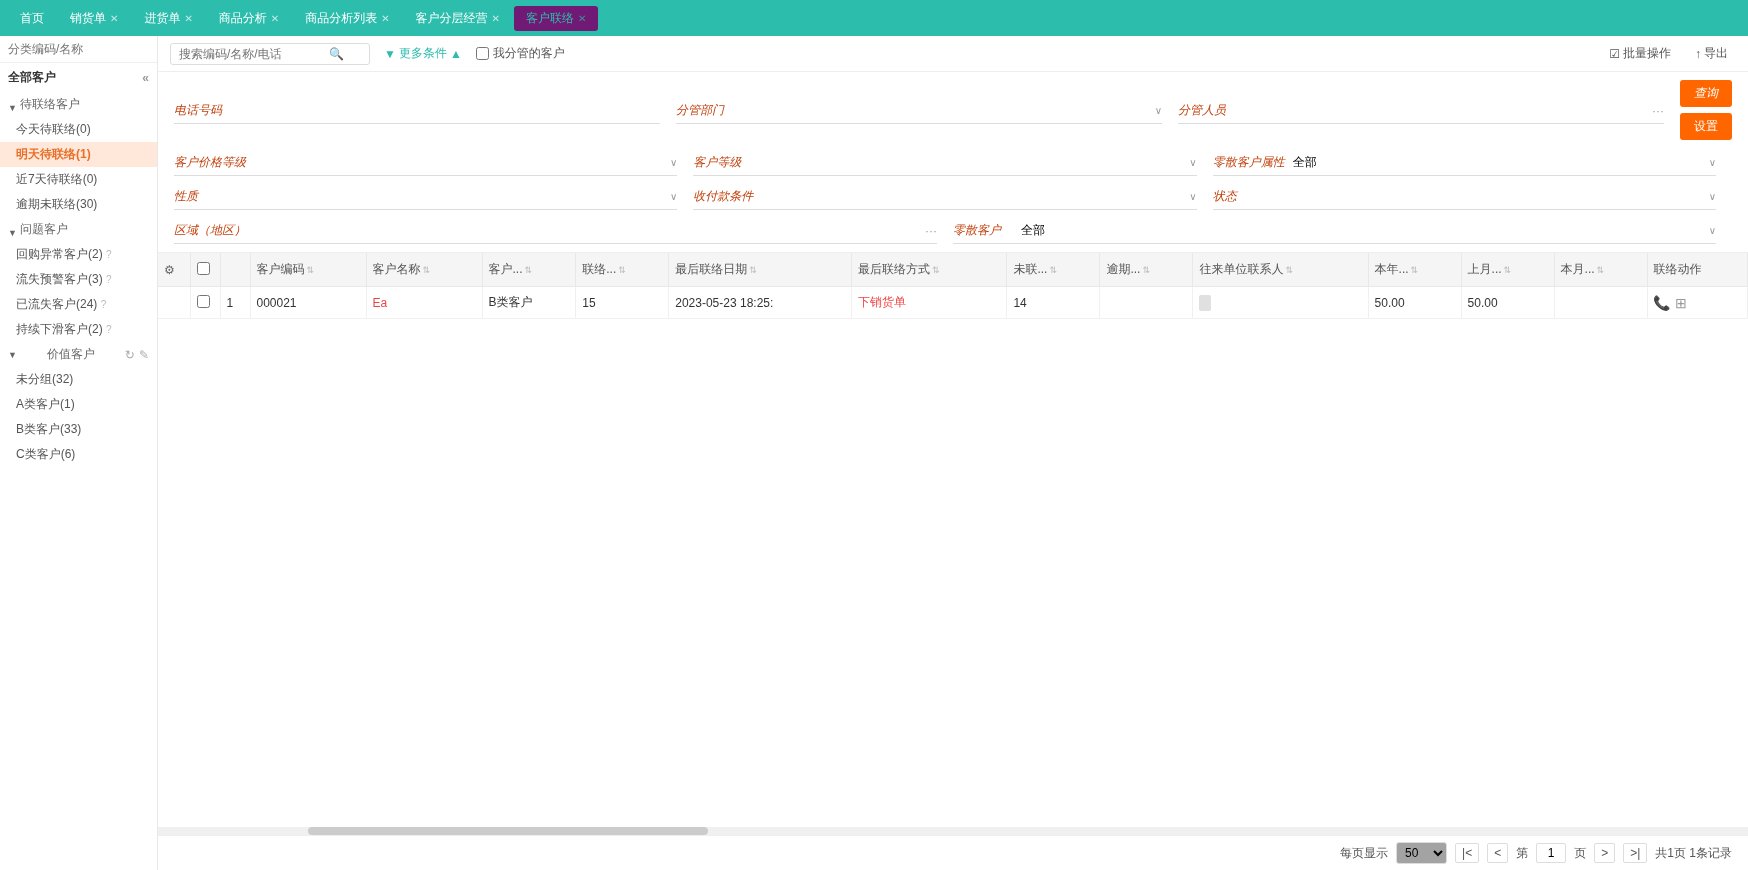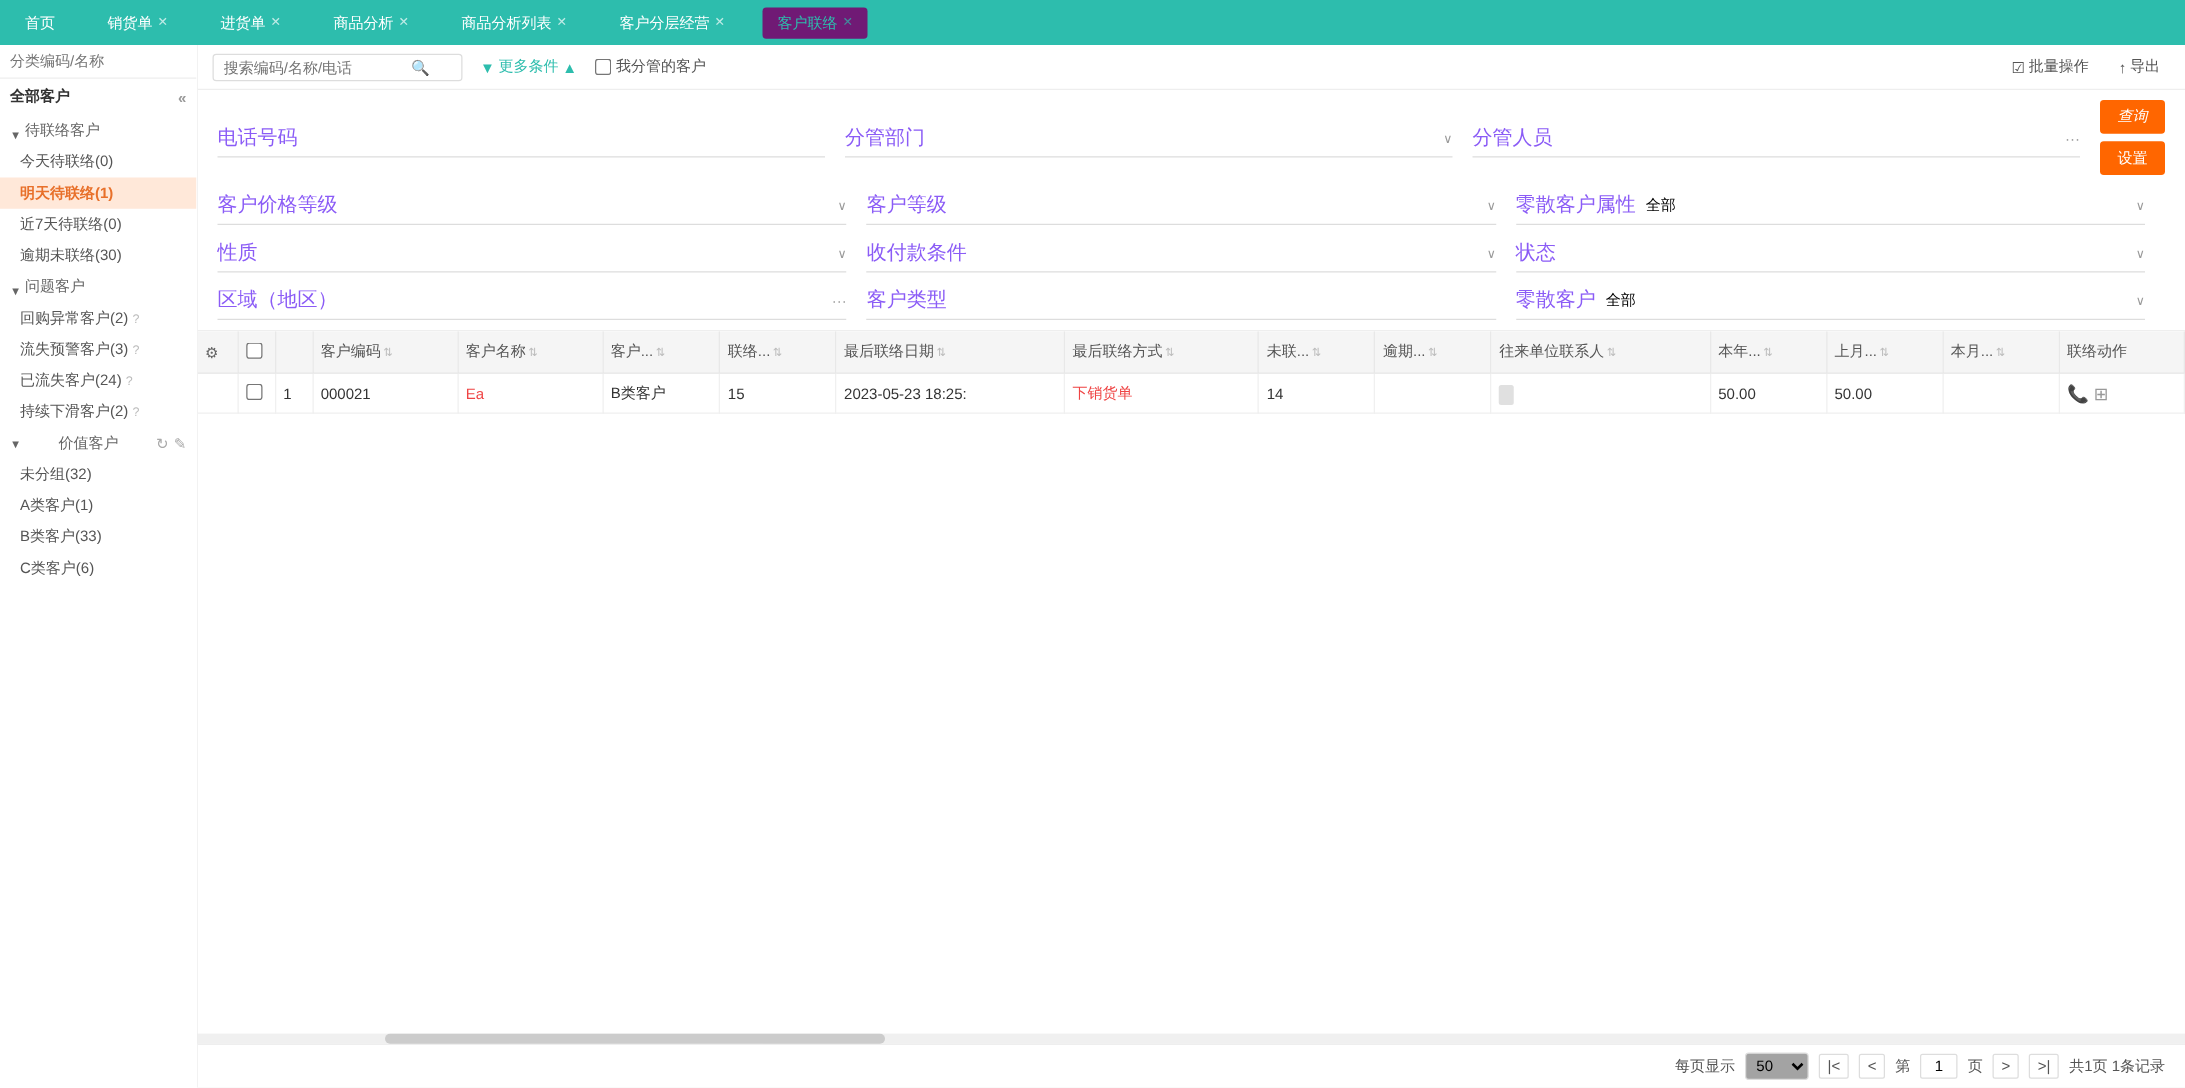--- a/index.html
+++ b/index.html
@@ -5,21 +5,21 @@
     * { box-sizing: border-box; margin: 0; padding: 0; font-family: 'Microsoft YaHei', Arial, sans-serif; font-size: 12px; }
     body { background: #f5f5f5; overflow: hidden; }
 
     
     .top-nav {
       background: #2dbdad;
       height: 36px;
       display: flex;
       align-items: center;
       padding: 0 8px;
-      gap: 18px;
+      gap: 2px;
     }
     .nav-item {
       color: #fff;
       padding: 4px 12px;
       cursor: pointer;
       border-radius: 3px;
       white-space: nowrap;
       display: flex;
       align-items: center;
       gap: 4px;
@@ -160,25 +160,26 @@
     .filter-item {
       display: flex;
       align-items: center;
       flex: 1;
       border-bottom: 1px solid #ddd;
       padding: 4px 0;
       margin-right: 16px;
       position: relative;
     }
     .filter-item label {
-      color: #8b5cf6;
-      font-size: 16px;
+      color: #c2410c;
+      font-size: 12px;
       white-space: nowrap;
       margin-right: 8px;
       min-width: 60px;
+      font-style: italic;
     }
     .filter-item .filter-value {
       flex: 1;
       color: #999;
       font-size: 12px;
     }
     .filter-item .arrow {
       color: #999;
       font-size: 10px;
     }
@@ -497,24 +498,20 @@
           <span class="filter-value"></span>
           <span class="arrow">∨</span>
         </div>
       </div>
 
       <div class="filter-row" style="margin-bottom:0;">
         <div class="filter-item">
           <label>区域（地区）</label>
           <span class="filter-value"></span>
           <span class="dots">···</span>
-        </div>
-        <div class="filter-item">
-          <label>客户类型</label>
-          <span class="filter-value"></span>
         </div>
         <div class="filter-item">
           <label>零散客户</label>
           <span style="margin-right:auto;">全部</span>
           <span class="arrow">∨</span>
         </div>
       </div>
     </div>
 
     <div class="table-container">

